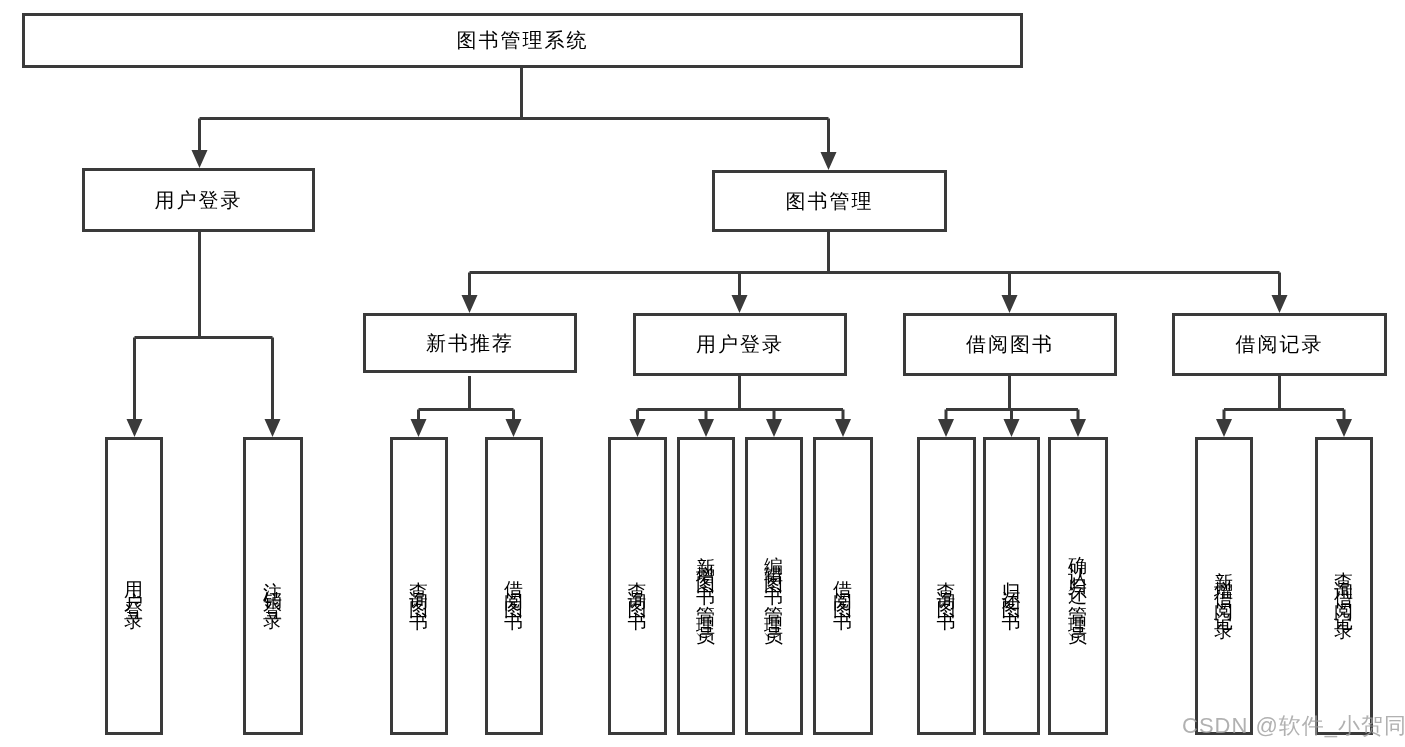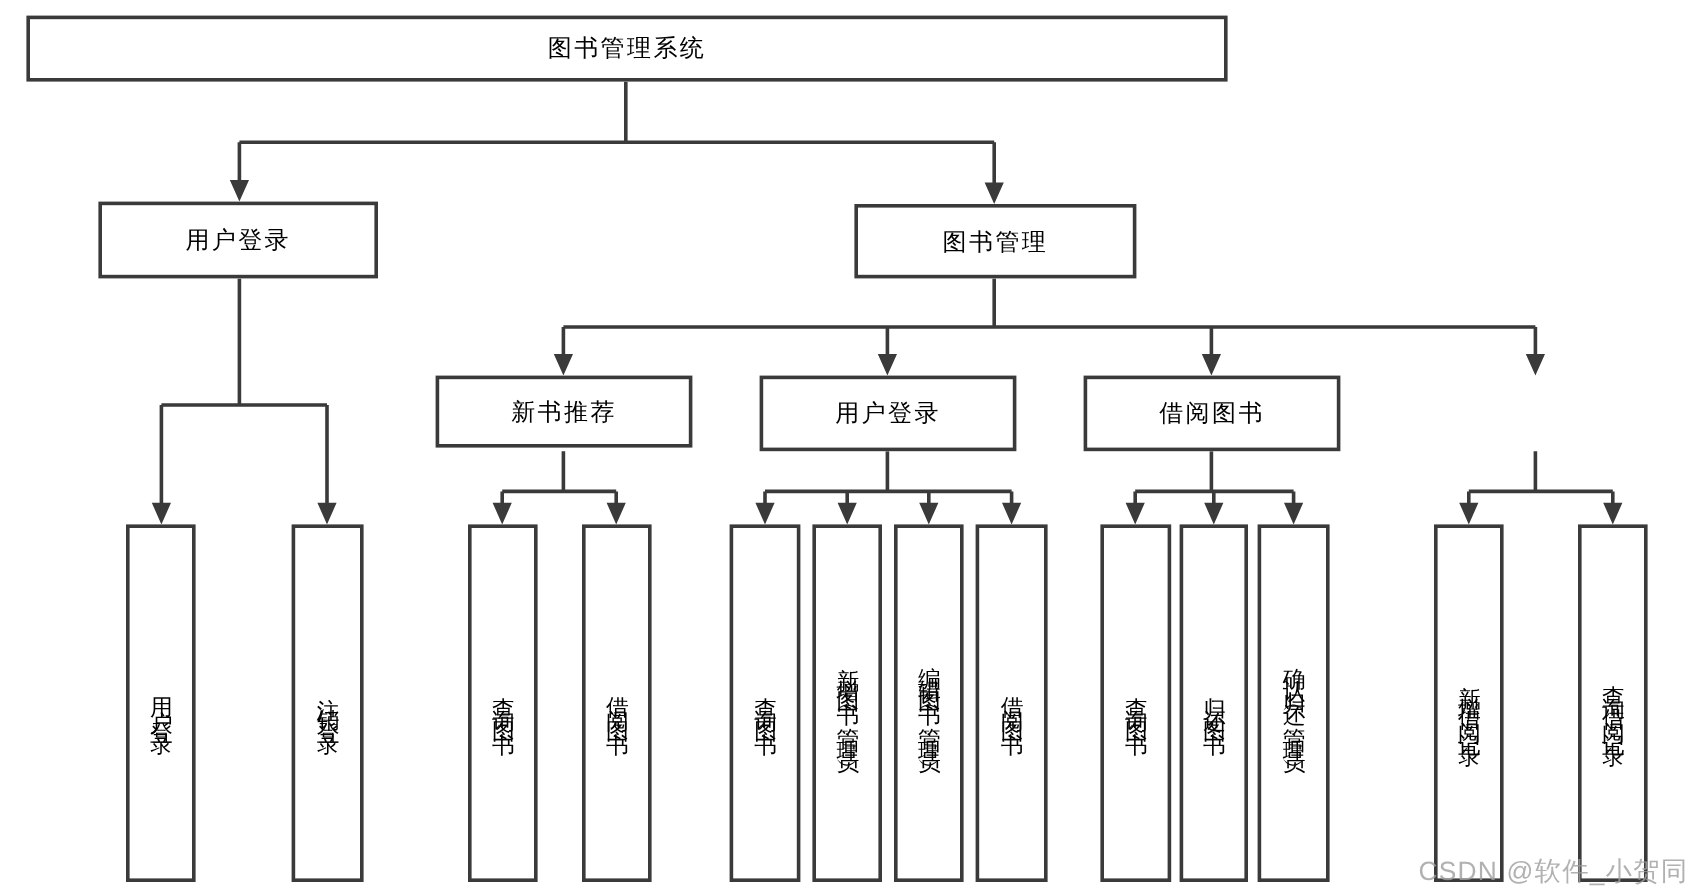--- a/index.html
+++ b/index.html
@@ -106,20 +106,23 @@
 
   <div class="node" style="left:363px;top:313px;width:214px;height:60px">
     <span class="hlabel">新书推荐</span>
   </div>
   <div class="node" style="left:633px;top:313px;width:214px;height:63px">
     <span class="hlabel">用户登录</span>
   </div>
   <div class="node" style="left:903px;top:313px;width:214px;height:63px">
     <span class="hlabel">借阅图书</span>
   </div>
+  <div class="node" style="left:1172px;top:313px;width:215px;height:63px">
+    <span class="hlabel">借阅记录</span>
+  </div>
 
   <div class="node leaf" style="left:105px;top:437px;width:58px;height:298px">
     <span class="vtext">用户登录</span>
   </div>
   <div class="node leaf" style="left:243px;top:437px;width:60px;height:298px">
     <span class="vtext">注销登录</span>
   </div>
   <div class="node leaf" style="left:390px;top:437px;width:58px;height:298px">
     <span class="vtext">查询图书</span>
   </div>

